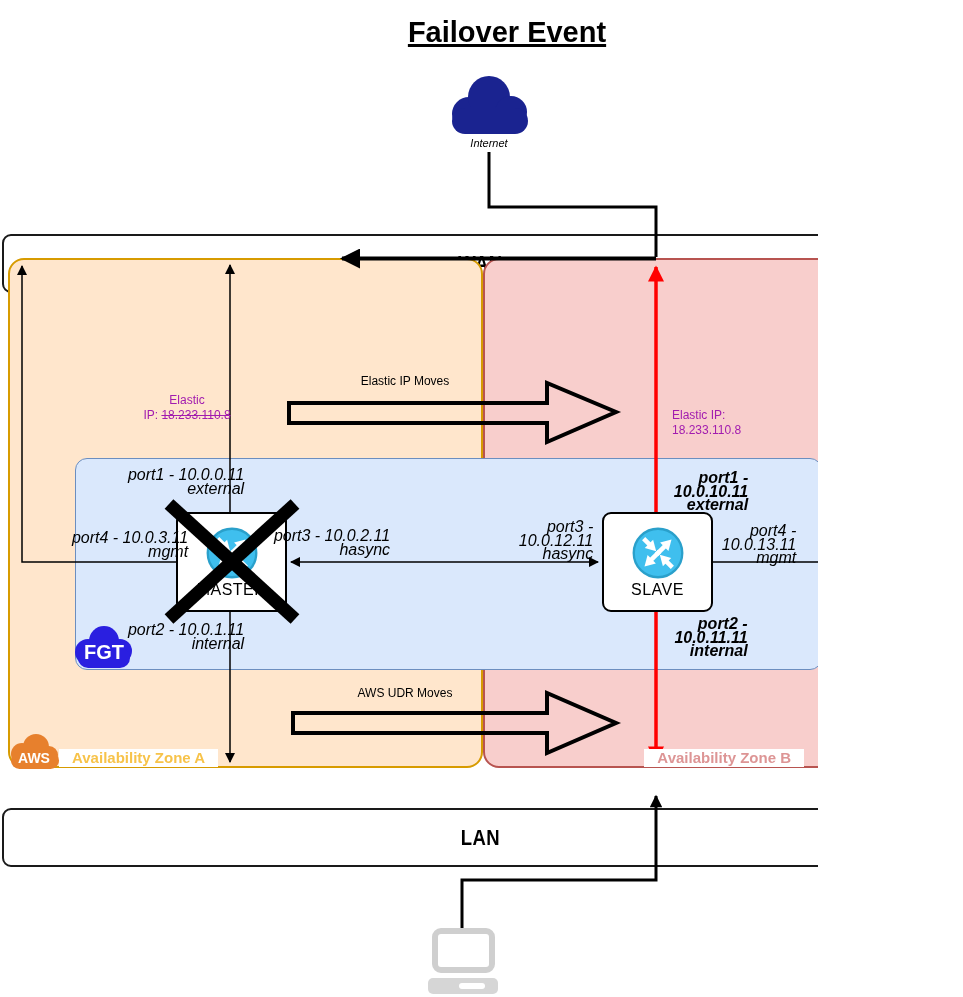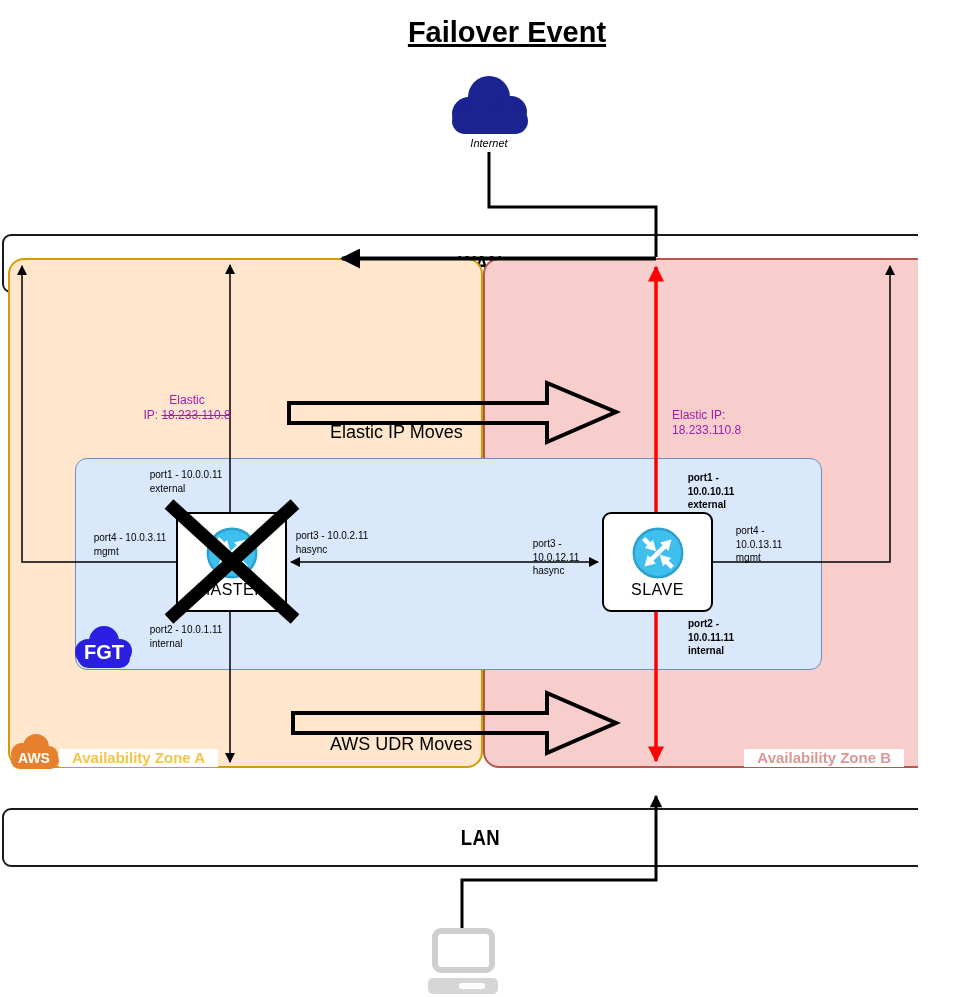--- a/index.html
+++ b/index.html
@@ -1,17 +1,17 @@
 <!DOCTYPE html>
 <html><head>
 <meta charset="utf-8">
 <style>
   html,body{margin:0;padding:0;background:#fff;}
   #stage{
-    position:relative;width:918px;height:997px;background:#ffffff;
+    position:relative;width:818px;height:997px;background:#ffffff;
     font-family:"Liberation Sans", sans-serif;color:#000;overflow:hidden;
   }
   .abs{position:absolute;}
   
   #title{
     left:507px;top:16px;transform:translateX(-50%);
     font-size:29px;font-weight:bold;text-decoration:underline;
     text-decoration-thickness:3px;white-space:nowrap;z-index:7;
   }
   
@@ -48,30 +48,30 @@
     width:111px;height:100px;background:#fff;border:2px solid #000;
     border-radius:9px;box-sizing:border-box;display:flex;flex-direction:column;
     align-items:center;z-index:4;
   }
   #master-node{left:176px;top:512px;}
   #slave-node{left:602px;top:512px;}
   .node-icon{margin-top:11px;}
   .node-label{font-size:16px;margin-top:0;letter-spacing:0.5px;}
   
   .portlabel{
-    font-size:10px;line-height:13.5px;text-align:left;
-    transform:translateX(-50%);white-space:nowrap;z-index:5;
+    font-size:16px;line-height:13.5px;text-align:right;
+    transform:translateX(-50%);white-space:nowrap;z-index:5;font-style:italic;
   }
   .portlabel.bold{font-weight:bold;}
   
   .redtext{font-size:12px;line-height:14.5px;color:#a21caf;z-index:5;}
   #eip-old{left:187px;top:393px;transform:translateX(-50%);text-align:center;white-space:nowrap;}
   #eip-new{left:672px;top:408px;text-align:left;white-space:nowrap;}
   
-  .anno{font-size:18px;width:150px;text-align:left;z-index:5;white-space:nowrap;margin-top:48px;}
+  .anno{font-size:12px;width:150px;text-align:center;z-index:5;white-space:nowrap;}
   #anno-eip{left:330px;top:374px;}
   #anno-udr{left:330px;top:686px;}
   
   #aws-badge{left:6px;top:734px;z-index:7;}
   #fgt-badge{left:70px;top:625px;z-index:7;}
   
   #laptop-screen{
     left:432px;top:928px;width:63px;height:45px;background:#fff;
     border:6px solid #cfcfcf;border-radius:9px;box-sizing:border-box;z-index:2;
   }
@@ -219,21 +219,21 @@
   <div class="abs portlabel" style="left:186px;top:623px;">
     <div>port2 - 10.0.1.11</div>
     <div>internal</div>
   </div>
 
   <div class="abs portlabel bold" style="left:711px;top:471px;">
     <div>port1 -</div>
     <div>10.0.10.11</div>
     <div>external</div>
   </div>
-  <div class="abs portlabel" style="left:556px;top:520px;margin-top:17px;">
+  <div class="abs portlabel" style="left:556px;top:520px;">
     <div>port3 -</div>
     <div>10.0.12.11</div>
     <div>hasync</div>
   </div>
   <div class="abs portlabel" style="left:759px;top:524px;">
     <div>port4 -</div>
     <div>10.0.13.11</div>
     <div>mgmt</div>
   </div>
   <div class="abs portlabel bold" style="left:711px;top:617px;">

